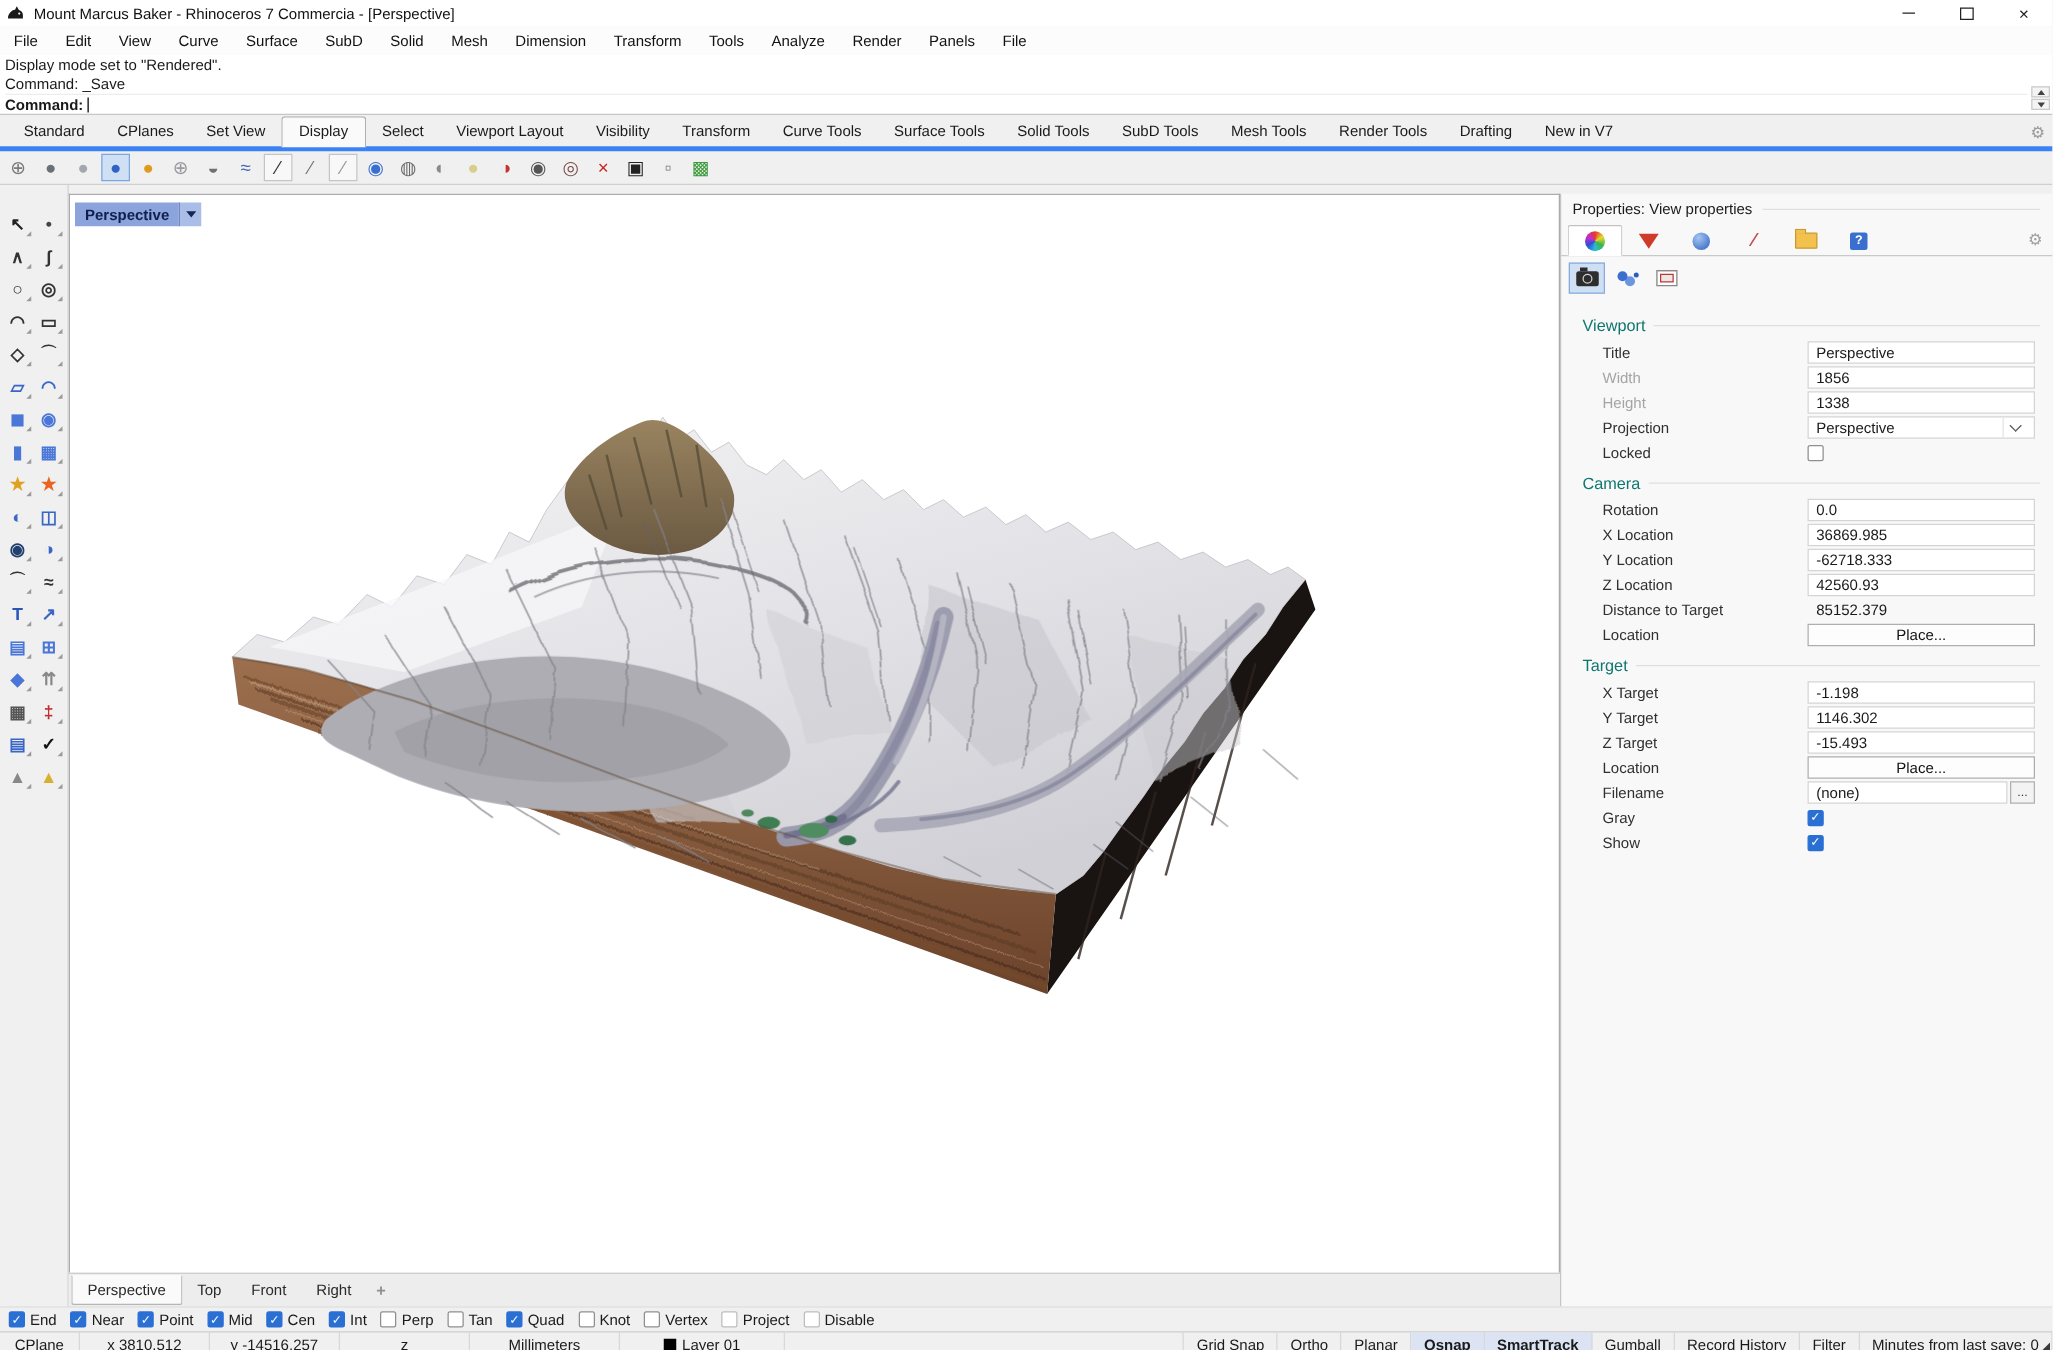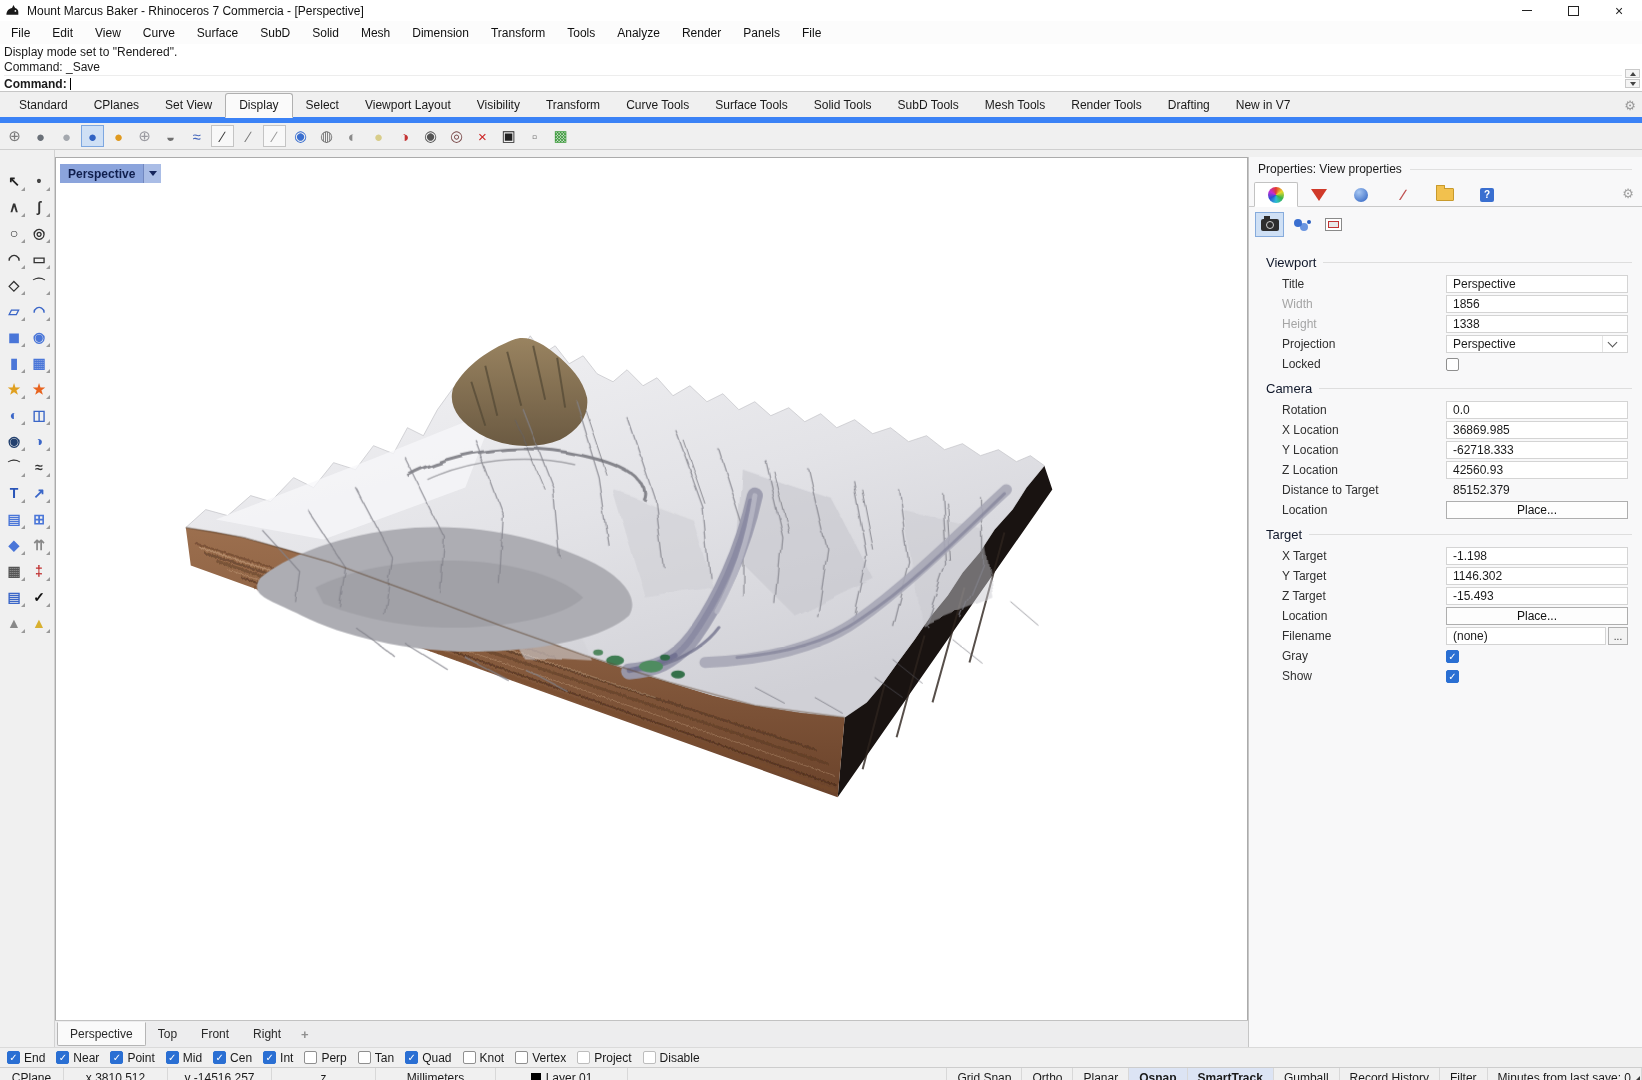--- a/index.html
+++ b/index.html
@@ -27,21 +27,21 @@
   .cmd-line{height:15px;line-height:15px;white-space:pre;color:#1a1a1a}
   .cmd-prompt-row{height:16px;line-height:16px;border-top:1px solid #ededed;font-weight:bold;display:flex;align-items:center}
   .caret{display:inline-block;width:1px;height:12px;background:#000;margin-left:3px}
   .cmd-spin{position:absolute;right:2px;bottom:2px;width:15px}
   .spin-btn{width:15px;height:9px;border:1px solid #c9c9c9;background:#f4f4f4;box-sizing:border-box;
             display:flex;align-items:center;justify-content:center;margin-bottom:1px}
   .tri-up{width:0;height:0;border-left:3px solid transparent;border-right:3px solid transparent;border-bottom:4px solid #444}
   .tri-down{width:0;height:0;border-left:3px solid transparent;border-right:3px solid transparent;border-top:4px solid #444}
 
   
-  .tabrow{height:25px;background:#f0f0f0;border-bottom:6px solid #3b82f6;display:flex;align-items:flex-end;
+  .tabrow{height:25px;background:#f0f0f0;border-bottom:4px solid #3b82f6;display:flex;align-items:flex-end;
           padding-left:6px;position:relative}
   .ttab{padding:4px 13px 5px;color:#1a1a1a}
   .ttab.active{background:#fafafa;border:1px solid #b0b0b0;border-bottom:1px solid #fafafa;
                margin-bottom:-1px;border-radius:3px 3px 0 0}
   .tabrow-gear{position:absolute;right:6px;bottom:4px;color:#9a9a9a;font-size:13px}
 
   
   .iconrow{height:26px;background:#f0f0f0;border-bottom:1px solid #cfcfcf;display:flex;align-items:center;
            padding-left:3px;gap:3px}
   .dicon{width:23px;height:22px;display:flex;align-items:center;justify-content:center;font-size:15px;
@@ -84,21 +84,21 @@
   .ptab{width:42px;height:23px;display:flex;align-items:center;justify-content:center}
   .ptab.active{background:#fff;border:1px solid #c2c2c2;border-bottom:1px solid #fff;margin-bottom:-1px;
                border-radius:2px 2px 0 0}
   .panel-gear{position:absolute;right:8px;bottom:5px;color:#a0a0a0;font-size:13px}
   .psubtabs{display:flex;gap:3px;padding:5px 0 5px 6px}
   .psub{width:29px;height:25px;display:flex;align-items:center;justify-content:center;
         border:1px solid transparent;box-sizing:border-box}
   .psub.active{background:#cfe0f5;border-color:#86abdc}
 
   .props{padding-top:6px}
-  .sec-h{display:flex;align-items:center;gap:7px;padding:7px 10px 4px 17px;font-size:13px;color:#0f172a}
+  .sec-h{display:flex;align-items:center;gap:7px;padding:7px 10px 4px 17px;font-size:13px;color:#0f766e}
   .sec-line{flex:1;height:1px;background:#dedede}
   .prow{display:flex;align-items:center;height:20px;padding-left:33px}
   .plab{flex:1;color:#303030}
   .plab.dim{color:#a5a5a5}
   .pval{width:182px;margin-right:14px;display:flex;align-items:center}
   .val-box{flex:1;height:18px;background:#fff;border:1px solid #d4d4d4;box-sizing:border-box;
            display:flex;align-items:center;padding:0 6px;white-space:nowrap;overflow:hidden}
   .chev-box{width:18px;align-self:stretch;margin-left:auto;border-left:1px solid #e4e4e4;
             display:flex;align-items:center;justify-content:center}
   .chev{width:6px;height:6px;border-right:1.5px solid #555;border-bottom:1.5px solid #555;

